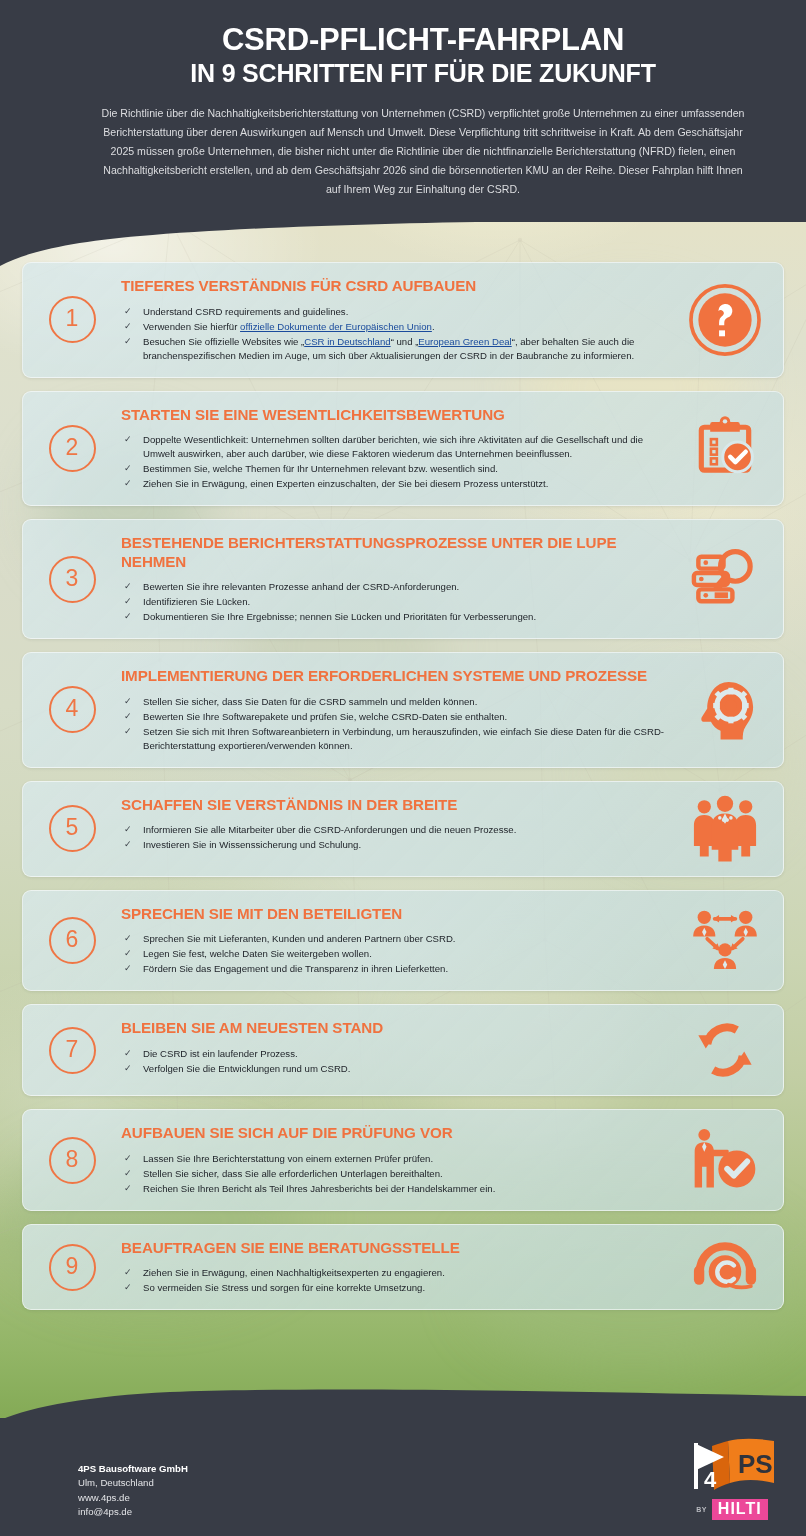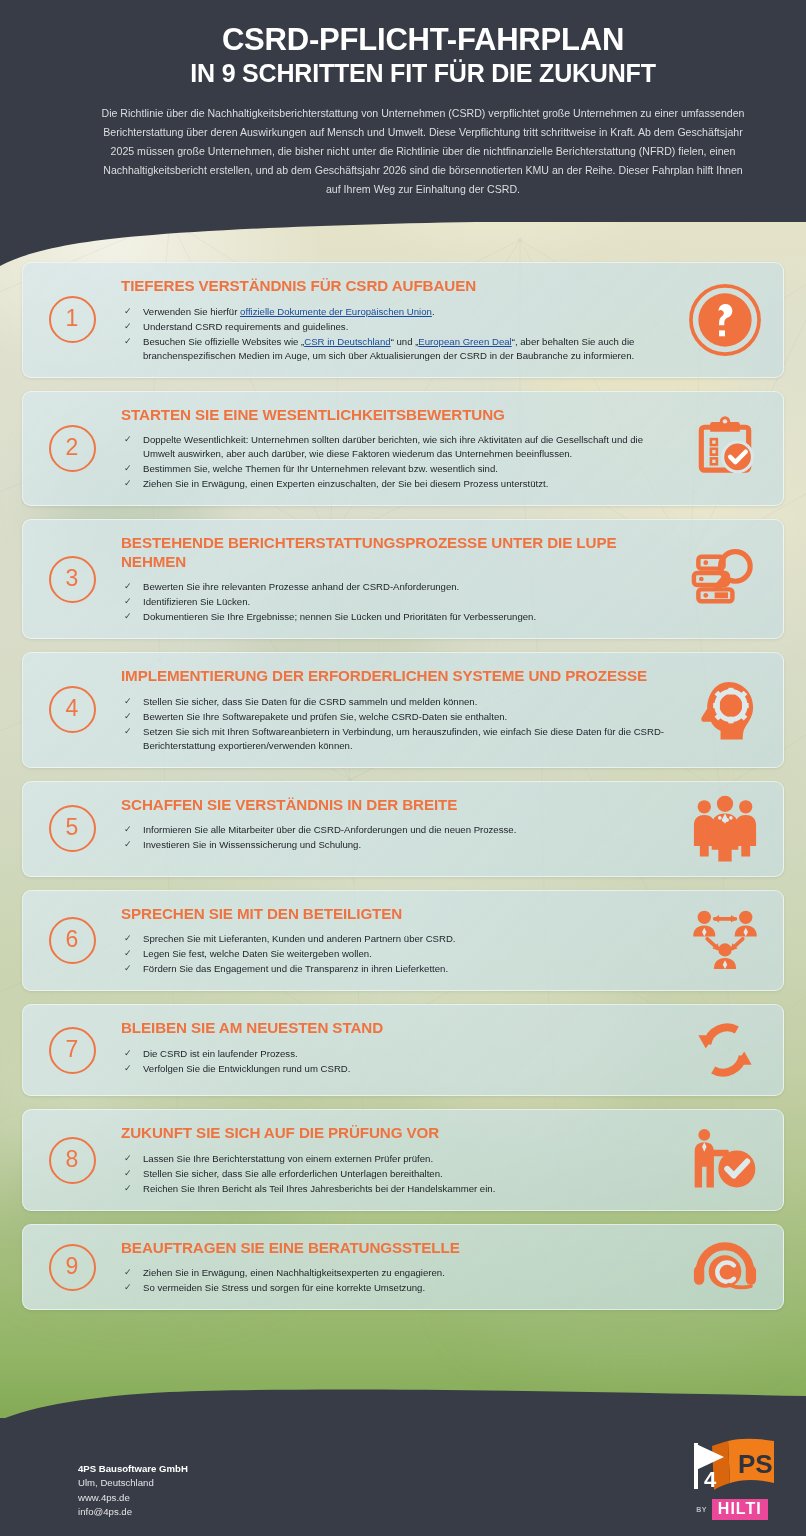--- a/index.html
+++ b/index.html
@@ -299,22 +299,22 @@
 </svg>
 
 <div id="steps">
     <div class="card card-1">
       <div class="num-col">
         <div class="num-circle">1</div>
       </div>
       <div class="body-col">
         <div class="step-title">TIEFERES VERSTÄNDNIS FÜR CSRD AUFBAUEN</div>
         <ul class="bullets">
+          <li>Understand CSRD requirements and guidelines.</li>
           <li>Verwenden Sie hierfür <a href="#">offizielle Dokumente der Europäischen Union</a>.</li>
-          <li>Understand CSRD requirements and guidelines.</li>
           <li>Besuchen Sie offizielle Websites wie „<a href="#">CSR in Deutschland</a>“ und „<a href="#">European Green Deal</a>“, aber behalten Sie auch die branchenspezifischen Medien im Auge, um sich über Aktualisierungen der CSRD in der Baubranche zu informieren.</li>
         </ul>
       </div>
       <div class="icon-col">
         <svg width="74" height="74" viewBox="0 0 100 100">
         <circle cx="50" cy="50" r="46" fill="none" stroke="#f0723f" stroke-width="5"></circle>
         <circle cx="50" cy="50" r="36" fill="#f0723f"></circle>
         <path d="M41,38 a9.5,9.5 0 1 1 12,9 c-3.5,2 -4,4.5 -4,8 l0,2 l-7,0 l0,-3 c0,-5 1.5,-7.5 5,-10 a4,4 0 1 0 -6,-6 z" fill="#fff"></path>
         <rect x="42" y="64" width="8" height="8" fill="#fff"></rect>
       </svg>
@@ -490,21 +490,21 @@
         <path d="M74,58 A27,27 0 0 1 34,77" fill="none" stroke="#f0723f" stroke-width="11" stroke-linecap="butt"></path>
         <polygon points="76,52 86,70 64,70" fill="#f0723f"></polygon>
       </svg>
       </div>
     </div>
     <div class="card card-8">
       <div class="num-col">
         <div class="num-circle">8</div>
       </div>
       <div class="body-col">
-        <div class="step-title">ZUKUNFT SIE SICH AUF DIE PRÜFUNG VOR</div>
+        <div class="step-title">AUFBAUEN SIE SICH AUF DIE PRÜFUNG VOR</div>
         <ul class="bullets">
           <li>Lassen Sie Ihre Berichterstattung von einem externen Prüfer prüfen.</li>
           <li>Stellen Sie sicher, dass Sie alle erforderlichen Unterlagen bereithalten.</li>
           <li>Reichen Sie Ihren Bericht als Teil Ihres Jahresberichts bei der Handelskammer ein.</li>
         </ul>
       </div>
       <div class="icon-col">
         <svg width="74" height="74" viewBox="0 0 100 100">
         <g fill="#f0723f">
           <circle cx="22" cy="16" r="8"></circle>

